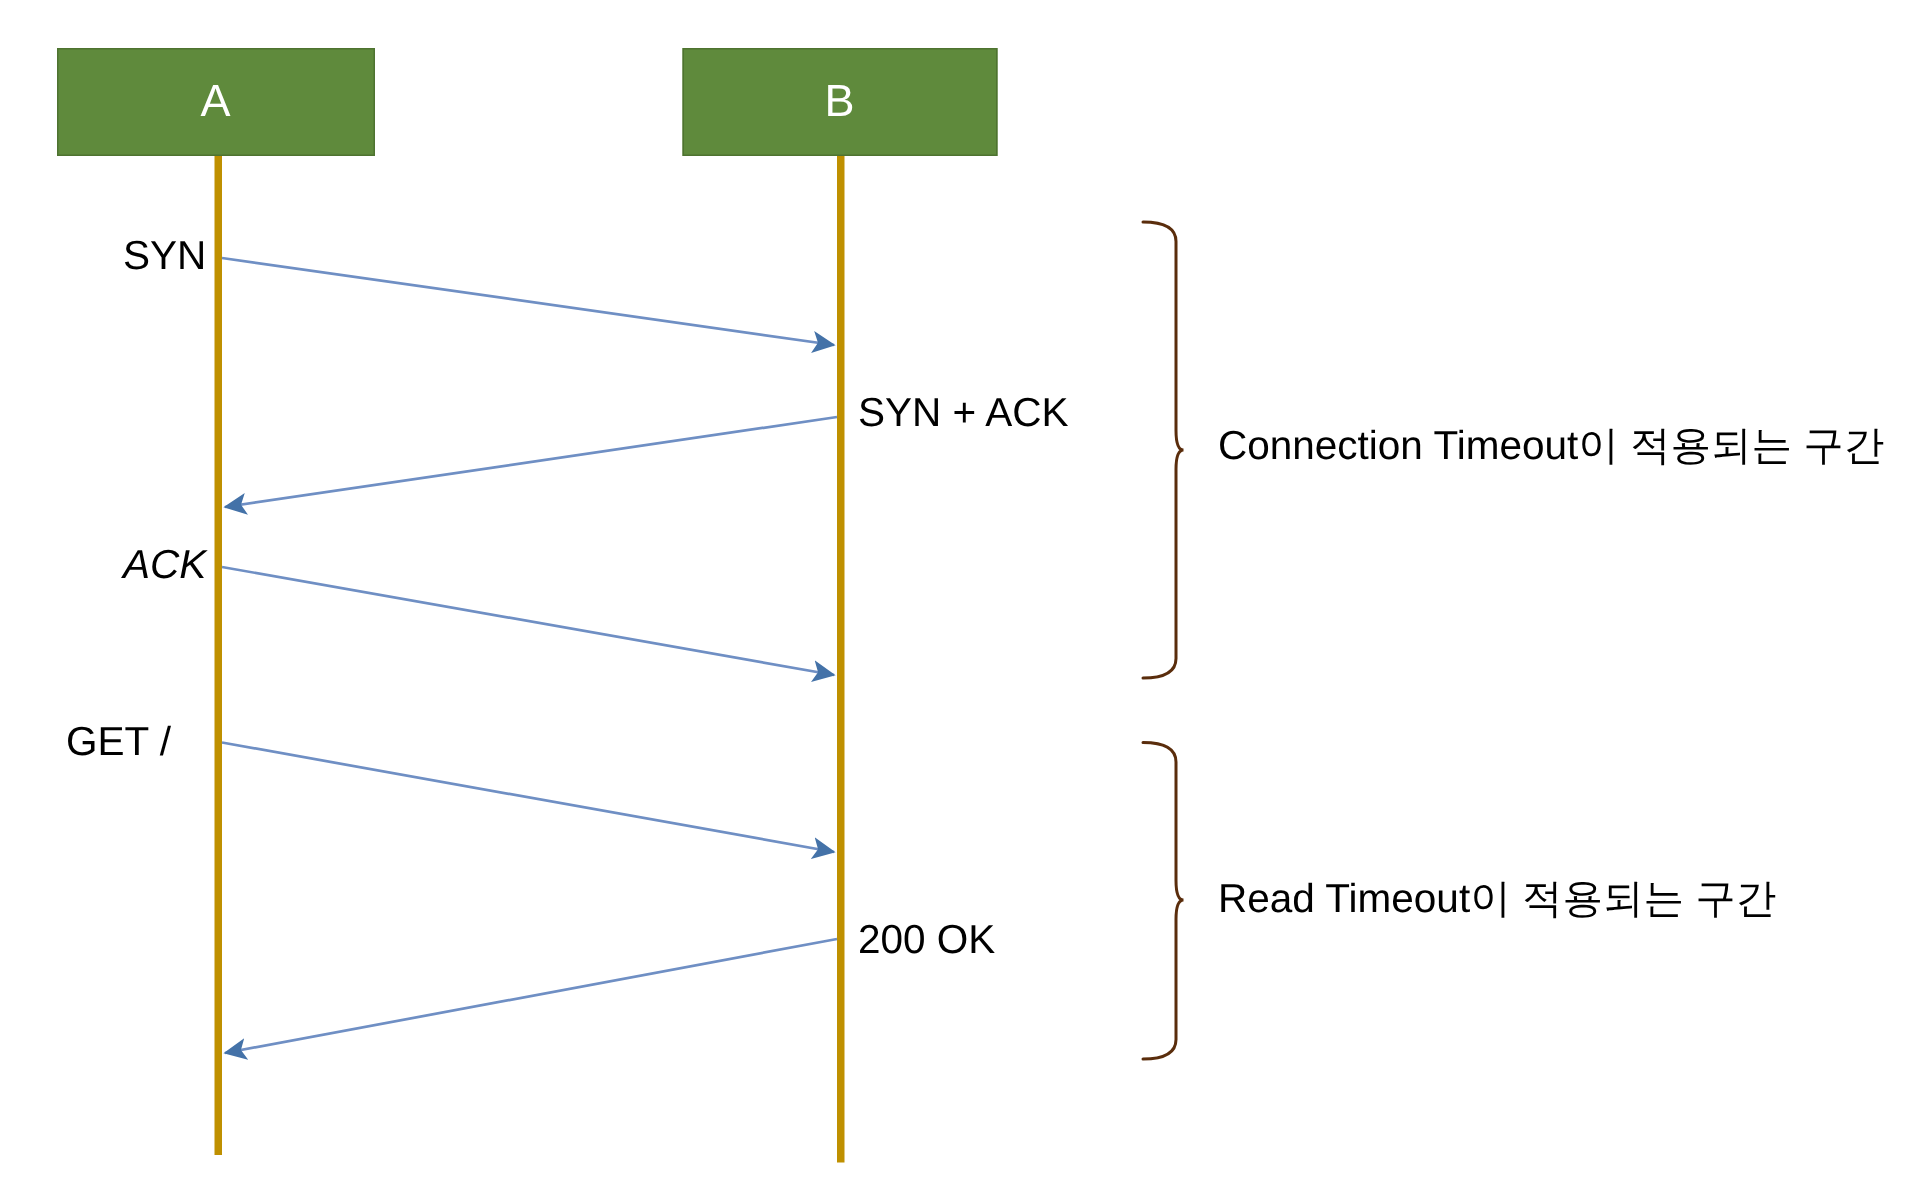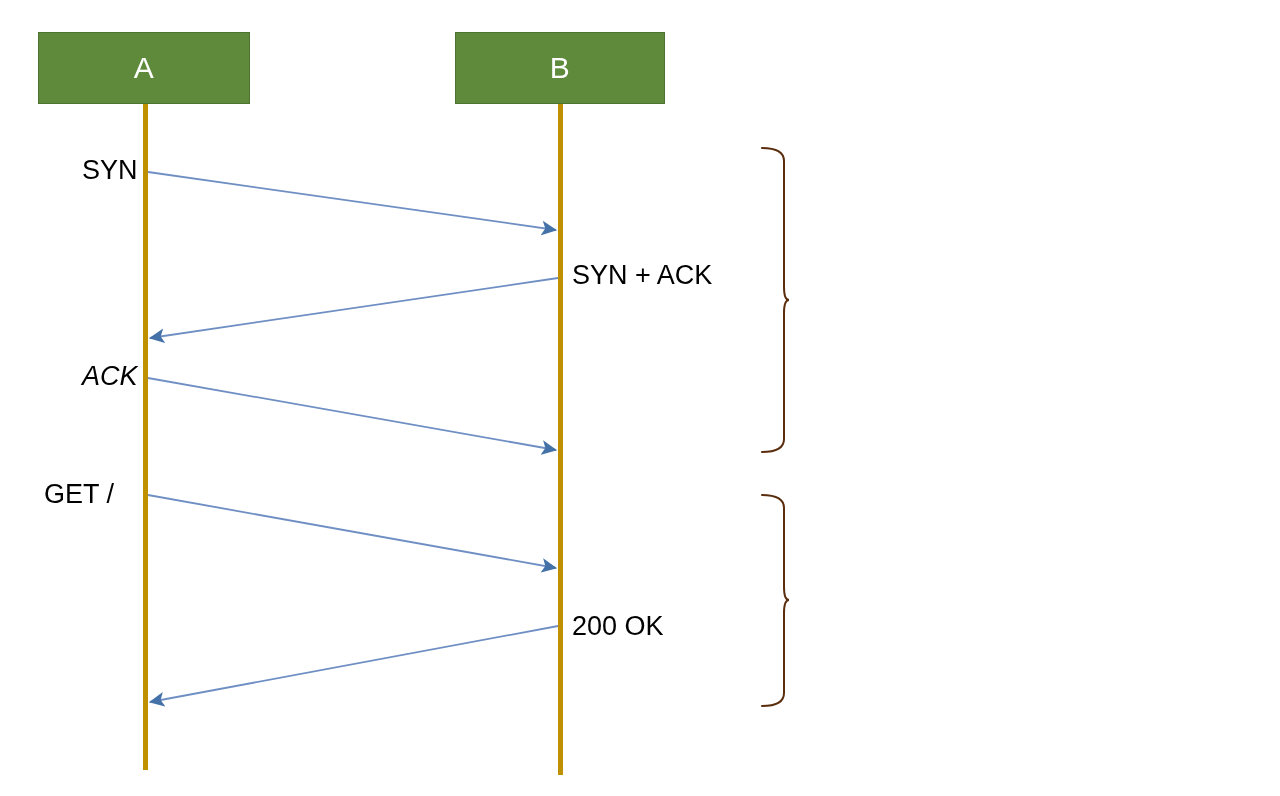--- a/index.html
+++ b/index.html
@@ -96,14 +96,16 @@
         <path d="M762,495 Q784,495 784,508 L784,587 Q784,600 789,600 Q784,600 784,613 L784,693 Q784,706 762,706" fill="none" stroke="#5A2D0C" stroke-width="2" stroke-linecap="round"></path>
       </g>
   </svg>
 
   <div class="msg-label" id="label-syn" style="left: 82px; top: 157px;">SYN</div>
   <div class="msg-label" id="label-syn-ack" style="left: 572px; top: 262px;">SYN + ACK</div>
   <div class="msg-label" id="label-ack" style="left: 82px; top: 363px; font-style: italic;">ACK</div>
   <div class="msg-label" id="label-get-root" style="left: 44px; top: 481px;">GET /</div>
   <div class="msg-label" id="label-200-ok" style="left: 572px; top: 613px;">200 OK</div>
 
+  <div class="annotation" id="annotation-connection-timeout" style="left: 812px; top: 284px; color: rgb(0, 0, 0);">Connection Timeout이 적용되는 구간</div>
+  <div class="annotation" id="annotation-read-timeout" style="left: 812px; top: 586px; color: rgb(0, 0, 0);">Read Timeout이 적용되는 구간</div>
 
 </div>
 
 </body></html>

